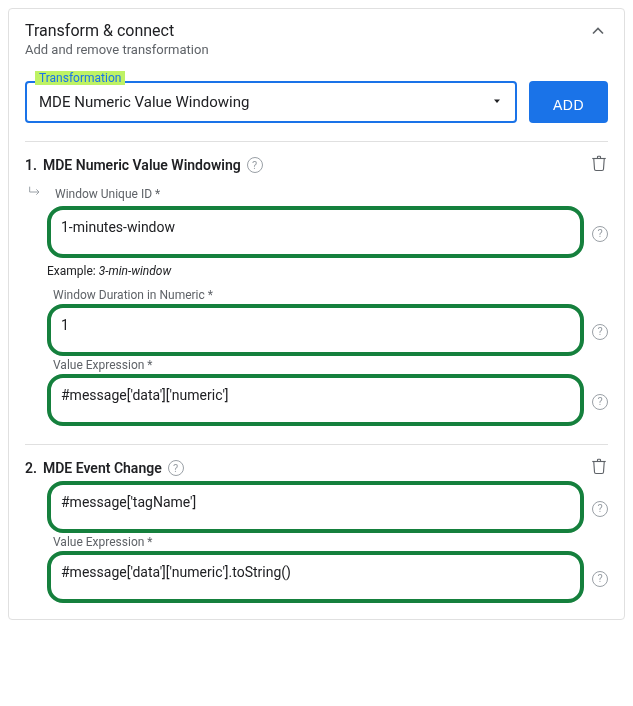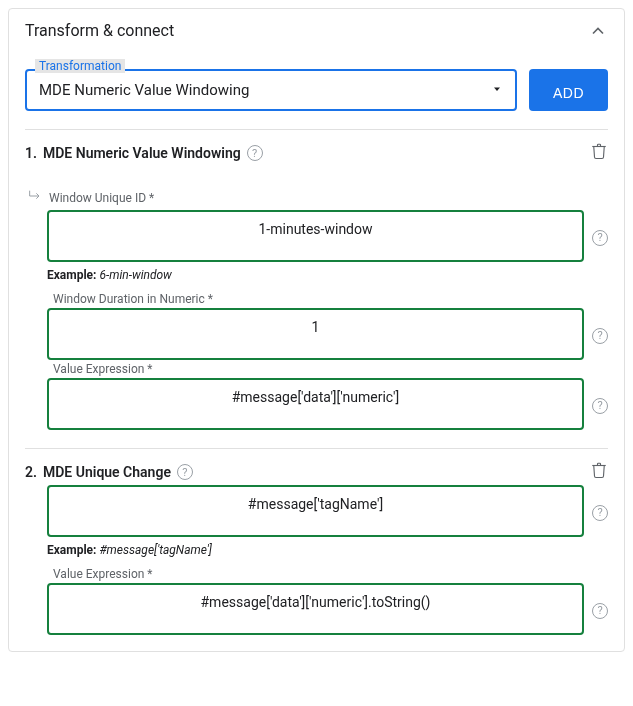--- a/index.html
+++ b/index.html
@@ -52,21 +52,21 @@
       align-items: stretch;
     }
     .select-wrap {
       flex: 1;
       position: relative;
     }
     .select-label {
       position: absolute;
       top: -10px;
       left: 10px;
-      background: #e5e5e5;
+      background: #bef264;
       padding: 0 4px;
       font-size: 12px;
       color: #1a73e8;
     }
     .select-box {
       width: 100%;
       height: 42px;
       border: 2px solid #1a73e8;
       border-radius: 4px;
       padding: 0 12px;
@@ -132,21 +132,22 @@
       stroke: #5f6368;
       fill: none;
       stroke-width: 1.5;
     }
     .delete-btn {
       cursor: pointer;
     }
     .sub-row {
       display: flex;
       align-items: center;
-      margin-top: 24px;
+      gap: 6px;
+      margin-top: 8px;
       padding-left: 2px;
     }
     .sub-arrow svg {
       width: 16px;
       height: 16px;
       stroke: #9aa0a6;
       fill: none;
       stroke-width: 1.5;
     }
     .sub-row .field-label,
@@ -160,60 +161,60 @@
       margin-top: 2px;
       position: relative;
     }
     .input-row {
       display: flex;
       align-items: center;
       gap: 8px;
     }
     .textarea-box {
       flex: 1;
-      border: 2px solid #15803d;
-      border-radius: 4px;
+      border: 4px solid #15803d;
+      border-radius: 16px;
       padding: 8px 10px;
       font-size: 14px;
       font-family: inherit;
       color: #202124;
       resize: none;
       height: 52px;
       line-height: 1.3;
-      text-align: center;
     }
     .input-help {
       flex-shrink: 0;
     }
     .example {
       font-size: 12px;
       color: #202124;
       margin-top: 6px;
       margin-bottom: 10px;
     }
     .example-label {
-      font-weight: 700;
+      font-weight: 400;
     }
     .example-value {
       font-style: italic;
     }
     .field-label-above {
       font-size: 12px;
       color: #5f6368;
       margin-bottom: 2px;
       padding-left: 6px;
     }
   </style>
 </head>
 <body>
 
 <div class="card">
   <div class="header-row">
     <div class="header-texts">
       <h2>Transform &amp; connect</h2>
+      <div class="subtitle">Add and remove transformation</div>
     </div>
     <span class="collapse-btn">
       <span>
         <svg viewBox="0 0 24 24">
             <polyline points="6 15 12 9 18 15"></polyline>
           </svg>
       </span>
     </span>
   </div>
 
@@ -251,56 +252,55 @@
               <polyline points="4 4 4 12 18 12"></polyline>
               <polyline points="14 8 18 12 14 16"></polyline>
             </svg></span>
           <span class="field-label">Window Unique ID *</span>
         </div>
         <div class="field-group">
           <div class="input-row">
             <textarea class="textarea-box" style="">1-minutes-window</textarea>
             <span class="input-help"><span class="help-icon">?</span></span>
           </div>
-          <div class="example"><span class="example-label">Example:</span> <span class="example-value"> 6-min-window</span></div>
+          <div class="example"><span class="example-label">Example:</span> <span class="example-value"> 3-min-window</span></div>
         </div>
         <div class="field-group">
           <div class="field-label-above">Window Duration in Numeric *</div>
           <div class="input-row">
             <textarea class="textarea-box" style="">1</textarea>
             <span class="input-help"><span class="help-icon">?</span></span>
           </div>
         </div>
         <div class="field-group">
           <div class="field-label-above">Value Expression *</div>
           <div class="input-row">
             <textarea class="textarea-box" style="">#message['data']['numeric']</textarea>
             <span class="input-help"><span class="help-icon">?</span></span>
           </div>
         </div>
       </div>
       <div class="section">
         <div class="section-header">
           <div class="section-title-wrap">
             <span class="section-title">2.</span>
-            <span class="section-title">MDE Unique Change</span>
+            <span class="section-title">MDE Event Change</span>
             <span class="help-icon">?</span>
           </div>
           <span class="delete-btn"><span><svg viewBox="0 0 24 24">
                 <polyline points="3 6 5 6 21 6"></polyline>
                 <path d="M19 6l-1 14a2 2 0 0 1-2 2H8a2 2 0 0 1-2-2L5 6"></path>
                 <path d="M10 6V4a1 1 0 0 1 1-1h2a1 1 0 0 1 1 1v2"></path>
               </svg></span></span>
         </div>
         <div class="field-group">
           <div class="input-row">
             <textarea class="textarea-box" style="">#message['tagName']</textarea>
             <span class="input-help"><span class="help-icon">?</span></span>
           </div>
-          <div class="example"><span class="example-label">Example:</span> <span class="example-value"> #message['tagName']</span></div>
         </div>
         <div class="field-group">
           <div class="field-label-above">Value Expression *</div>
           <div class="input-row">
             <textarea class="textarea-box" style="">#message['data']['numeric'].toString()</textarea>
             <span class="input-help"><span class="help-icon">?</span></span>
           </div>
         </div>
       </div>
     </div>

